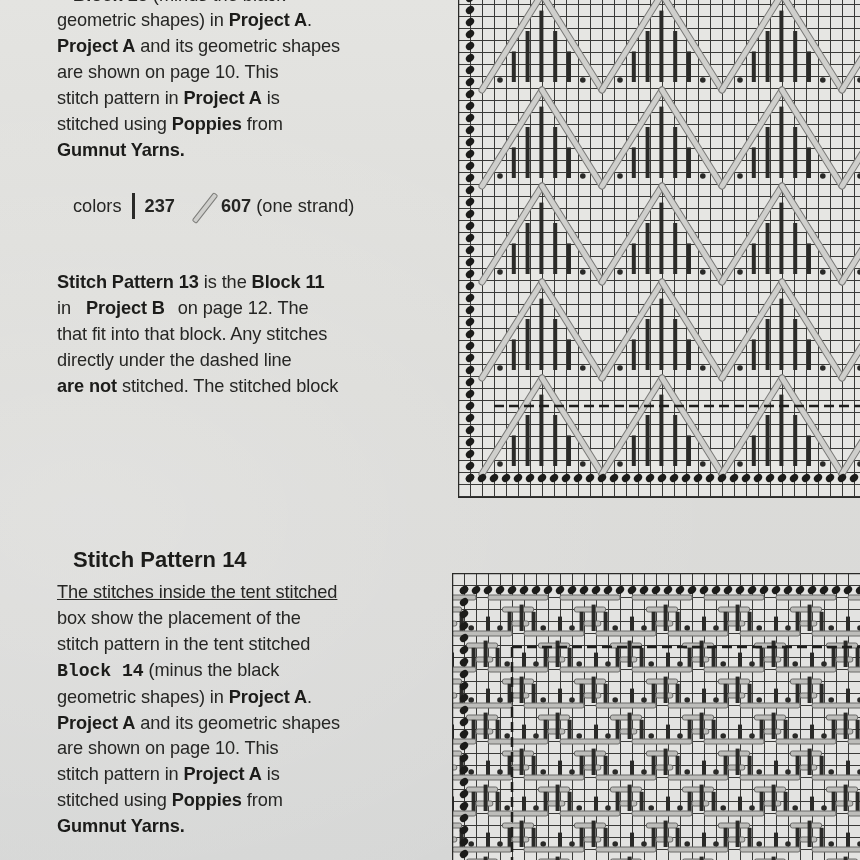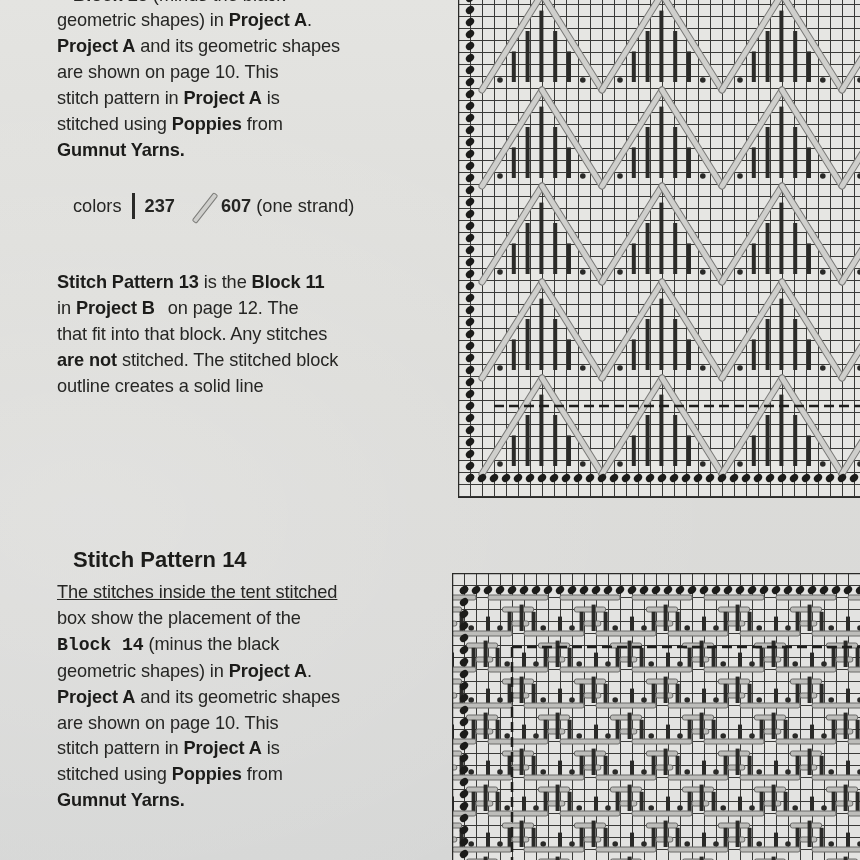--- a/index.html
+++ b/index.html
@@ -61,30 +61,31 @@
   <span class="lbl">colors</span>
   <span class="swatch-vert"></span>
   <b>237</b>
   <span class="swatch-diag"></span>
   <b>607</b>
   <span style="white-space:pre"> (one strand)</span>
 </div>
 
 <div class="text-block" id="block2">
     <span class="line"><b style="white-space: pre;">Stitch Pattern 13</b><span style="white-space: pre;"> is the </span><b style="white-space: pre;">Block 11</b></span>
-    <span class="line"><span style="white-space: pre;">in </span><b style="white-space: pre;">Project B</b><span style="white-space: pre; margin-left: 8px;"> on page 12. The</span></span>
+    <span class="line"><span style="white-space: pre;">in </span><b style="white-space: pre; margin-left: 10px;">Project B</b><span style="white-space: pre; margin-left: 8px;"> on page 12. The</span></span>
     <span class="line"><span style="white-space: pre;">that fit into that block. Any stitches</span></span>
+    <span class="line"><span style="white-space: pre;">directly under the dashed line</span></span>
     <span class="line"><b style="white-space: pre;">are not</b><span style="white-space: pre;"> stitched. The stitched block</span></span>
-    <span class="line"><span style="white-space: pre;">outline creates a solid line</span></span>
   </div>
 
 <div id="heading14">Stitch Pattern 14</div>
 <div class="text-block" id="block3">
     <span class="line"><span style="white-space: pre; text-decoration: underline;">The stitches inside the tent stitched</span></span>
     <span class="line"><span style="white-space: pre;">box show the placement of the</span></span>
+    <span class="line"><span style="white-space: pre;">stitch pattern in the tent stitched</span></span>
     <span class="line"><b style="white-space: pre; font-family: Liberation Mono, monospace;">Block 14</b><span style="white-space: pre;"> (minus the black</span></span>
     <span class="line"><span style="white-space: pre;">geometric shapes) in </span><b style="white-space: pre;">Project A</b><span style="white-space: pre;">.</span></span>
     <span class="line"><b style="white-space: pre;">Project A</b><span style="white-space: pre;"> and its geometric shapes</span></span>
     <span class="line"><span style="white-space: pre;">are shown on page 10. This</span></span>
     <span class="line"><span style="white-space: pre;">stitch pattern in </span><b style="white-space: pre;">Project A</b><span style="white-space: pre;"> is</span></span>
     <span class="line"><span style="white-space: pre;">stitched using </span><b style="white-space: pre;">Poppies</b><span style="white-space: pre;"> from</span></span>
     <span class="line"><b style="white-space: pre;">Gumnut Yarns.</b></span>
   </div>
 
 <div class="chart" id="chart13">

